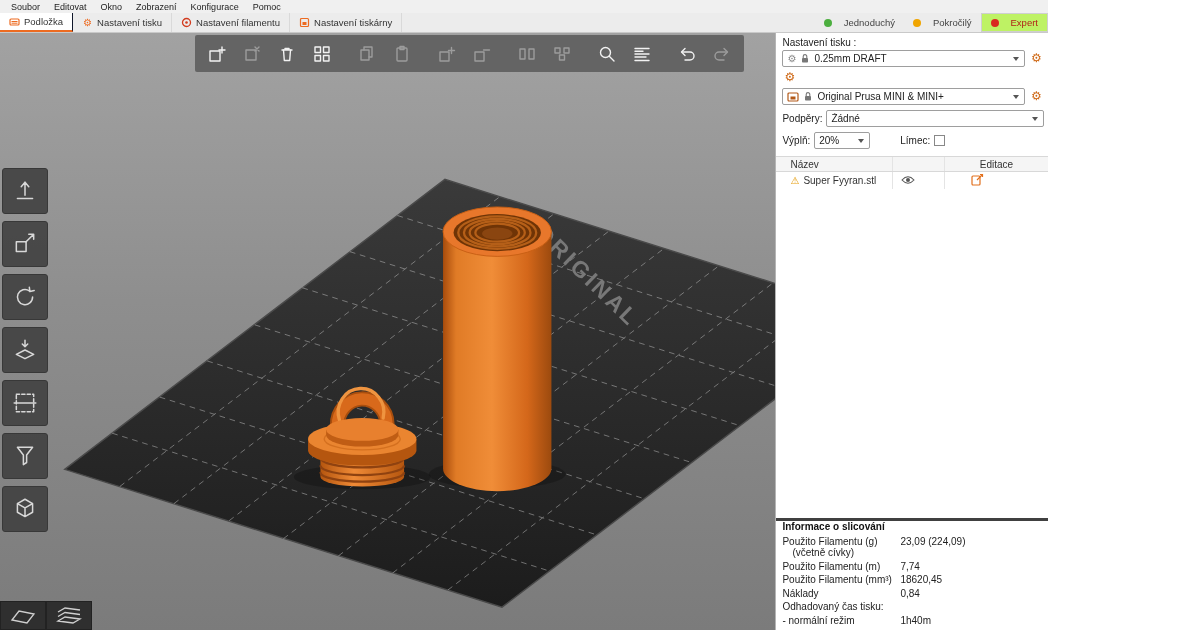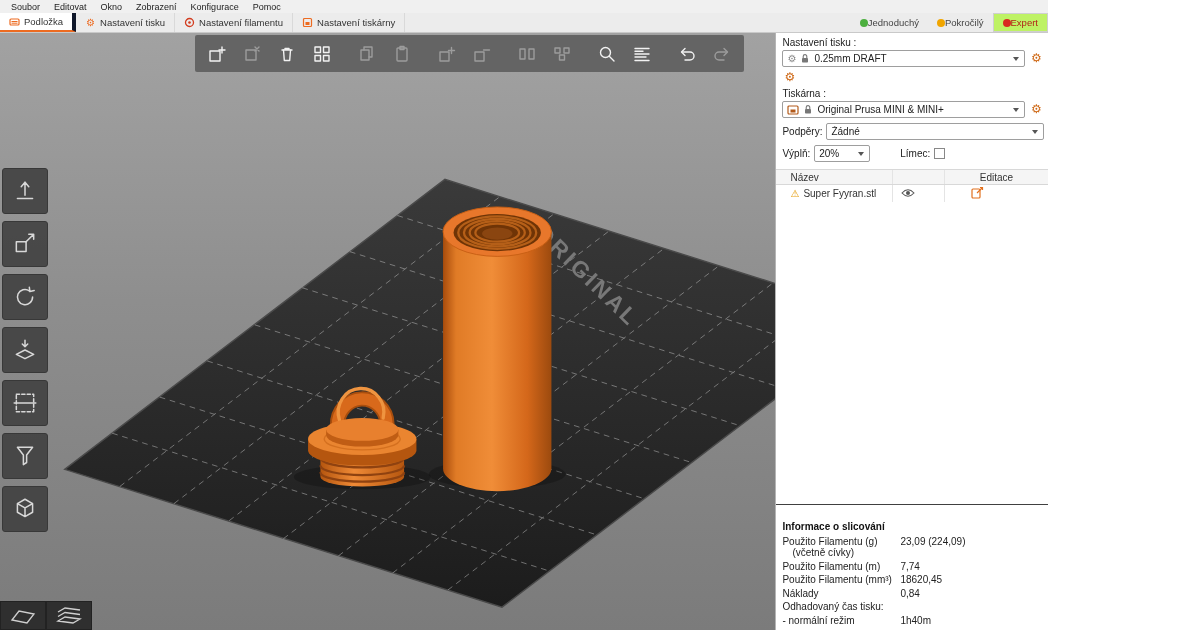--- a/index.html
+++ b/index.html
@@ -6,25 +6,25 @@
   html,body { width:1200px; height:630px; overflow:hidden; font-family:"Liberation Sans",sans-serif; }
   .app { width:1048px; height:630px; display:flex; flex-direction:column; background:#f0f0f0; }
 
   
   .menubar { height:13px; background:#f0f0f0; display:flex; align-items:center; padding-left:4px; }
   .menubar span { font-size:9px; color:#222; padding:0 7px; cursor:default; }
 
   
   .tabbar { height:20px; background:#ececec; display:flex; align-items:stretch; border-bottom:1px solid #c9c9c9; }
   .tab { display:flex; align-items:center; gap:4px; padding:0 9px; font-size:9.5px; color:#333; border-right:1px solid #d9d9d9; }
-  .tab.active { background:#fff; border-bottom:2px solid #ED6B21; border-right:4px solid #0f172a; }
+  .tab.active { background:#fff; border-bottom:2px solid #ED6B21; border-right:1px solid #0f172a; }
   .tab .ticon { display:inline-flex; width:11px; height:11px; align-items:center; justify-content:center; }
   .tab .glyph { font-size:10px; color:#ED6B21; line-height:11px; }
   .tabspacer { flex:1; }
-  .mode { display:flex; align-items:center; gap:0; padding:0 9px; font-size:9.5px; color:#444; }
+  .mode { display:flex; align-items:center; gap:12px; padding:0 9px; font-size:9.5px; color:#444; }
   .mode .dot { width:8px; height:8px; border-radius:50%; display:inline-block; }
   .dot-simple { background:#4CAF3F; } .dot-adv { background:#F0A500; } .dot-exp { background:#D82A20; }
   .mode.active { background:#bef264; border:1px solid #cfcfcf; color:#b02418; }
 
   
   .main { flex:1; display:flex; height:597px; }
 
   
   .viewport { position:relative; width:888px; height:597px; background:linear-gradient(180deg,#a2a2a2 0%,#8e8e8e 45%,#7b7b7b 100%); overflow:hidden; }
   .scene { position:absolute; left:0; top:0; }
@@ -63,21 +63,21 @@
   .objtable { margin-top:5px; border-top:1px solid #d8d8d8; }
   .othead { display:flex; height:15px; background:#f5f5f5; border-bottom:1px solid #d8d8d8; font-size:10px; color:#333; align-items:center; }
   .otrow { display:flex; height:17px; align-items:center; font-size:10px; color:#333; }
   .c-name { flex:1; padding-left:14px; display:flex; align-items:center; gap:4px; }
   .c-mid { width:52px; border-left:1px solid #e4e4e4; align-self:stretch; display:flex; align-items:center; justify-content:flex-start; padding-left:8px; }
   .c-edit { width:104px; border-left:1px solid #e4e4e4; align-self:stretch; display:flex; align-items:center; justify-content:center; }
   .otrow .c-edit { justify-content:flex-start; padding-left:26px; }
   .warn { color:#e6a117; font-size:10px; }
   .listarea { flex:1; background:#fff; }
 
-  .sliceinfo { border-top:1px solid #404040; padding:16px 8px 2px 6px; }
+  .sliceinfo { border-top:3px solid #404040; padding:0 8px 2px 6px; }
   .sliceinfo h3 { font-size:10px; font-weight:bold; color:#111; margin-bottom:4px; }
   .info-row { display:flex; align-items:flex-start; margin-bottom:2px; line-height:11.5px; }
   .info-labels { width:118px; }
   .info-label { font-size:10px; color:#222; }
   .info-sublabel { font-size:10px; color:#222; padding-left:10px; }
   .info-sublabel:empty { display:none; }
   .info-value { flex:1; font-size:10px; color:#222; }
 
   .mini-ic { display:inline-flex; align-items:center; }
 </style>
@@ -386,21 +386,20 @@
             <span>⚙</span>
           </button>
       </div>
 
       <div class="preset-row">
         <button class="gearbtn">
             <span>⚙</span>
           </button>
       </div>
 
-      <div class="plabel">Tiskárna :</div>
       <div class="preset-row">
         <div class="combo">
           <span class="mini-ic">
               <svg width="12" height="10" viewBox="0 0 12 10">
                 <rect x="1" y="1" width="10" height="8" rx="1" fill="none" stroke="#b35a1a" stroke-width="1.2"></rect>
                 <rect x="3.5" y="4.5" width="5" height="3" fill="#b35a1a"></rect>
               </svg>
             </span>
           <span class="mini-ic">
               <svg width="10" height="11" viewBox="0 0 10 11">

